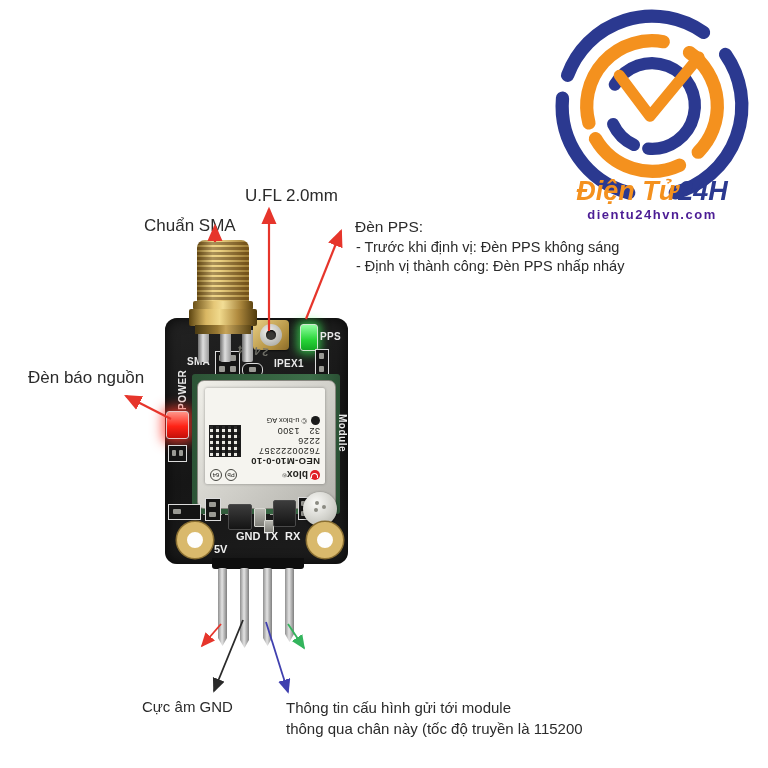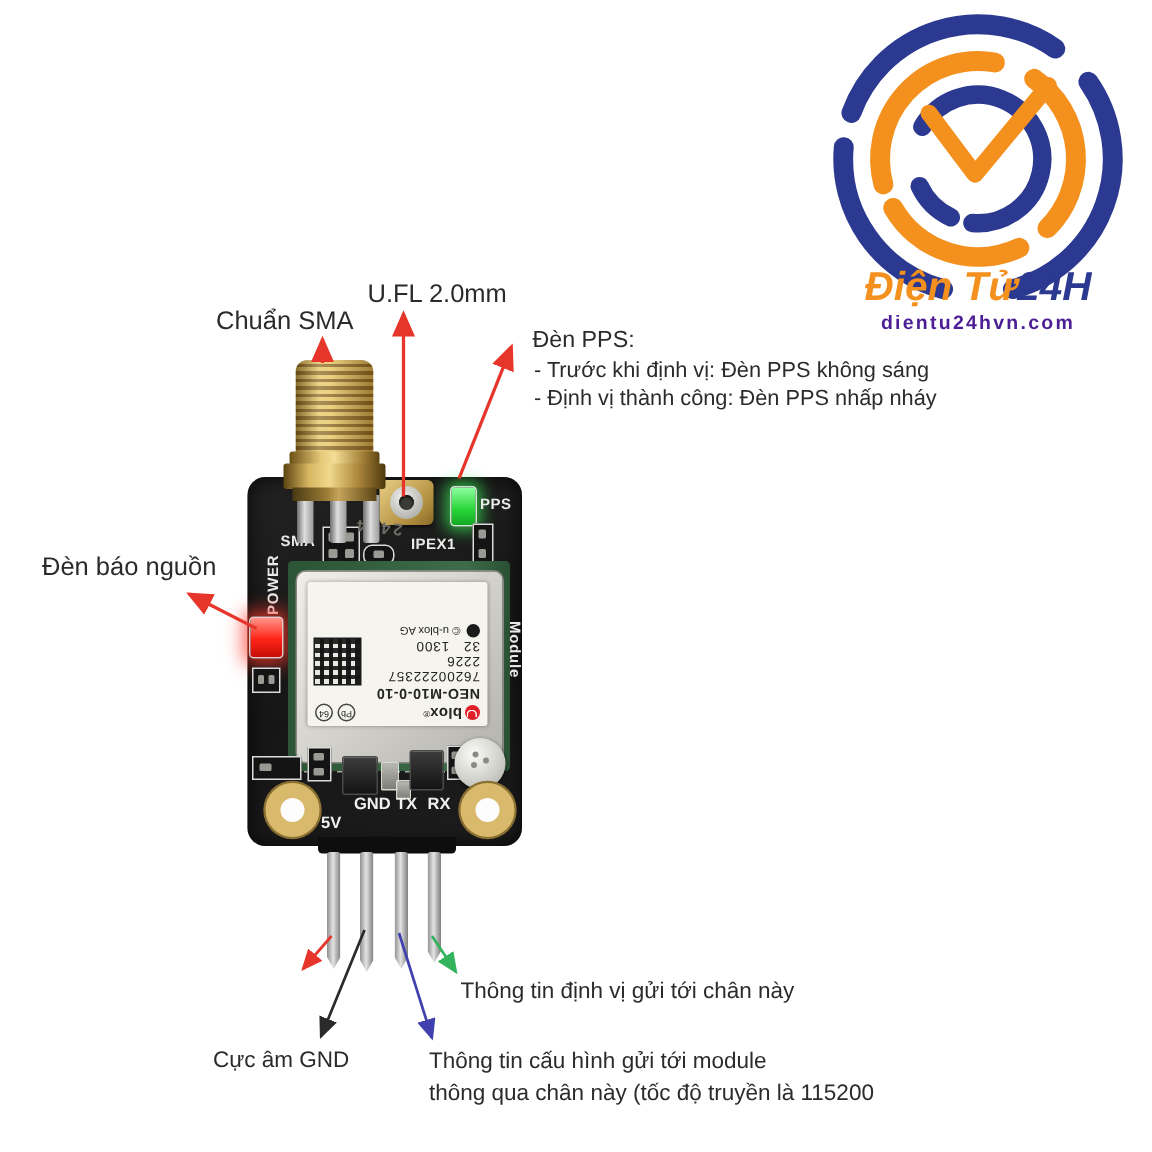--- a/index.html
+++ b/index.html
@@ -112,27 +112,26 @@
     </g>
 
     <path d="M66,68 L96,108 L144,50" stroke="#F4911E" stroke-width="11" fill="none" stroke-linecap="round" stroke-linejoin="round"></path>
   </svg>
   <div class="abs brand-line">
     <span class="brand-orange">Điện Tử</span><span class="brand-navy">24H</span>
   </div>
   <div class="abs brand-site">dientu24hvn.com</div>
 
   <div class="abs callout" style="left:245px;top:186px;">U.FL 2.0mm</div>
-  <div class="abs callout" style="left:144px;top:204px;">Chuẩn SMA</div>
+  <div class="abs callout" style="left:144px;top:216px;">Chuẩn SMA</div>
   <div class="abs callout" style="left:355px;top:218px;font-size:15.5px;">Đèn PPS:</div>
   <div class="abs callout-sm" style="left:356px;top:257px;">- Định vị thành công: Đèn PPS nhấp nháy</div>
   <div class="abs callout-sm" style="left:356px;top:238px;">- Trước khi định vị: Đèn PPS không sáng</div>
   <div class="abs callout" style="left:28px;top:368px;">Đèn báo nguồn</div>
   <div class="abs callout-b" style="left:142px;top:696px;">Cực âm GND</div>
-  <div class="abs callout-b" style="left:307px;top:650px;">Thông tin định vị gửi tới chân này</div>
   <div class="abs callout-b" style="left:286px;top:697px;">
     <div>Thông tin cấu hình gửi tới module</div>
     <div>thông qua chân này (tốc độ truyền là 115200</div>
   </div>
 
   <div class="abs board">
 
     <div class="abs ufl">
       <div class="abs ufl-c1"></div>
       <div class="abs ufl-c2"></div>

